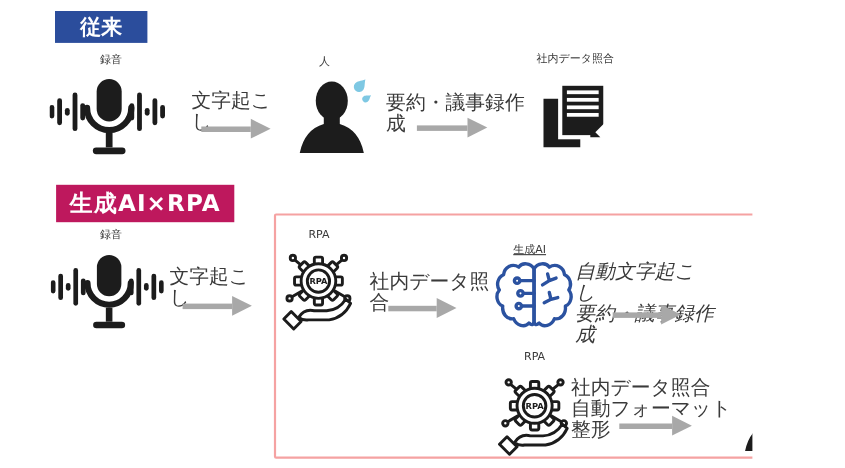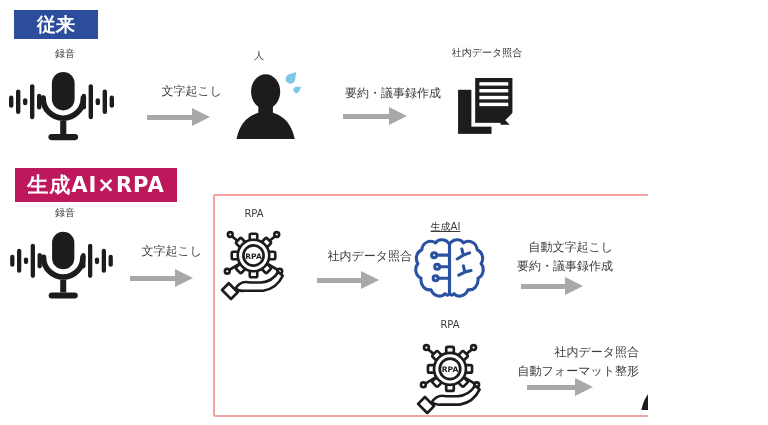--- a/index.html
+++ b/index.html
@@ -1,25 +1,25 @@
 <!DOCTYPE html>
 <html><head>
 <meta charset="utf-8">
 <style>
   * { margin:0; padding:0; box-sizing:border-box; }
   body { font-family:"DejaVu Sans","Liberation Sans",sans-serif; background:#fff; }
-  #canvas { position:relative; width:648px; height:425px; background:#fff; overflow:hidden; }
+  #canvas { position:relative; width:648px; height:425px; background:#fff; overflow:hidden;margin-left:36px; }
 
   .badge { position:absolute; display:flex; align-items:center; justify-content:center;
            color:#fff; font-weight:bold; }
   .badge-blue { left:14px; top:10px; width:84px; height:29px; background:#2B4D9C; font-size:19px; }
   .badge-red  { left:15px; top:168px; width:162px; height:34px; background:#be185d; font-size:21px; letter-spacing:1px; }
 
   .lbl { position:absolute; color:#3A3A3A; text-align:center; font-size:10px; font-weight:500; }
-  .steplbl { position:absolute; color:#3A3A3A; text-align:right; font-size:12px; line-height:19px; font-weight:500; }
+  .steplbl { position:absolute; color:#3A3A3A; text-align:left; font-size:18px; line-height:19px; font-weight:500; }
 
   .icon { position:absolute; }
 
   .arrow { position:absolute; height:5px; background:#A8A8A8; }
   .arrow::after { content:""; position:absolute; right:-18px; top:-7px; width:0; height:0;
                   border-left:18px solid #A8A8A8; border-top:9.5px solid transparent;
                   border-bottom:9.5px solid transparent; }
 
   .flow-box { position:absolute; left:213px; top:194px; width:545px; height:223px;
               border:2px solid #F5A2A2; border-radius:2px; background:#fff; }
@@ -163,21 +163,21 @@
         <circle cx="30" cy="26" r="3.2" fill="#fff"></circle>
       <path d="M50 41 L38 41"></path>
         <circle cx="34" cy="41" r="3.2" fill="#fff"></circle>
       <path d="M50 56 L36 56"></path>
         <circle cx="32" cy="56" r="3.2" fill="#fff"></circle>
       <path d="M60 31 L68 26 L66 18 M68 26 L76 23"></path>
       <path d="M62 52 L70 48 L68 40 M70 48 L78 46"></path>
     </g>
   </svg>
 
-  <div class="steplbl" style="left:487px; top:238px; width:126px;">
+  <div class="steplbl" style="left:487px; top:238px; width:126px;font-style:italic;">
     <div>自動文字起こし</div>
     <div>要約・議事録作成</div>
   </div>
   <div class="arrow" style="left:521px; top:284px; width:44px;"></div>
 
   <div class="lbl" style="left:412px; top:319px; width:76px;">RPA</div>
 
   <svg class="icon" style="left:412px; top:340px;" width="76" height="76" viewBox="0 0 100 100">
     <g stroke="#1c1c1c" stroke-width="3.5" stroke-linecap="round" stroke-linejoin="round">
       <path d="M33 22 L22 13" fill="none"></path>

